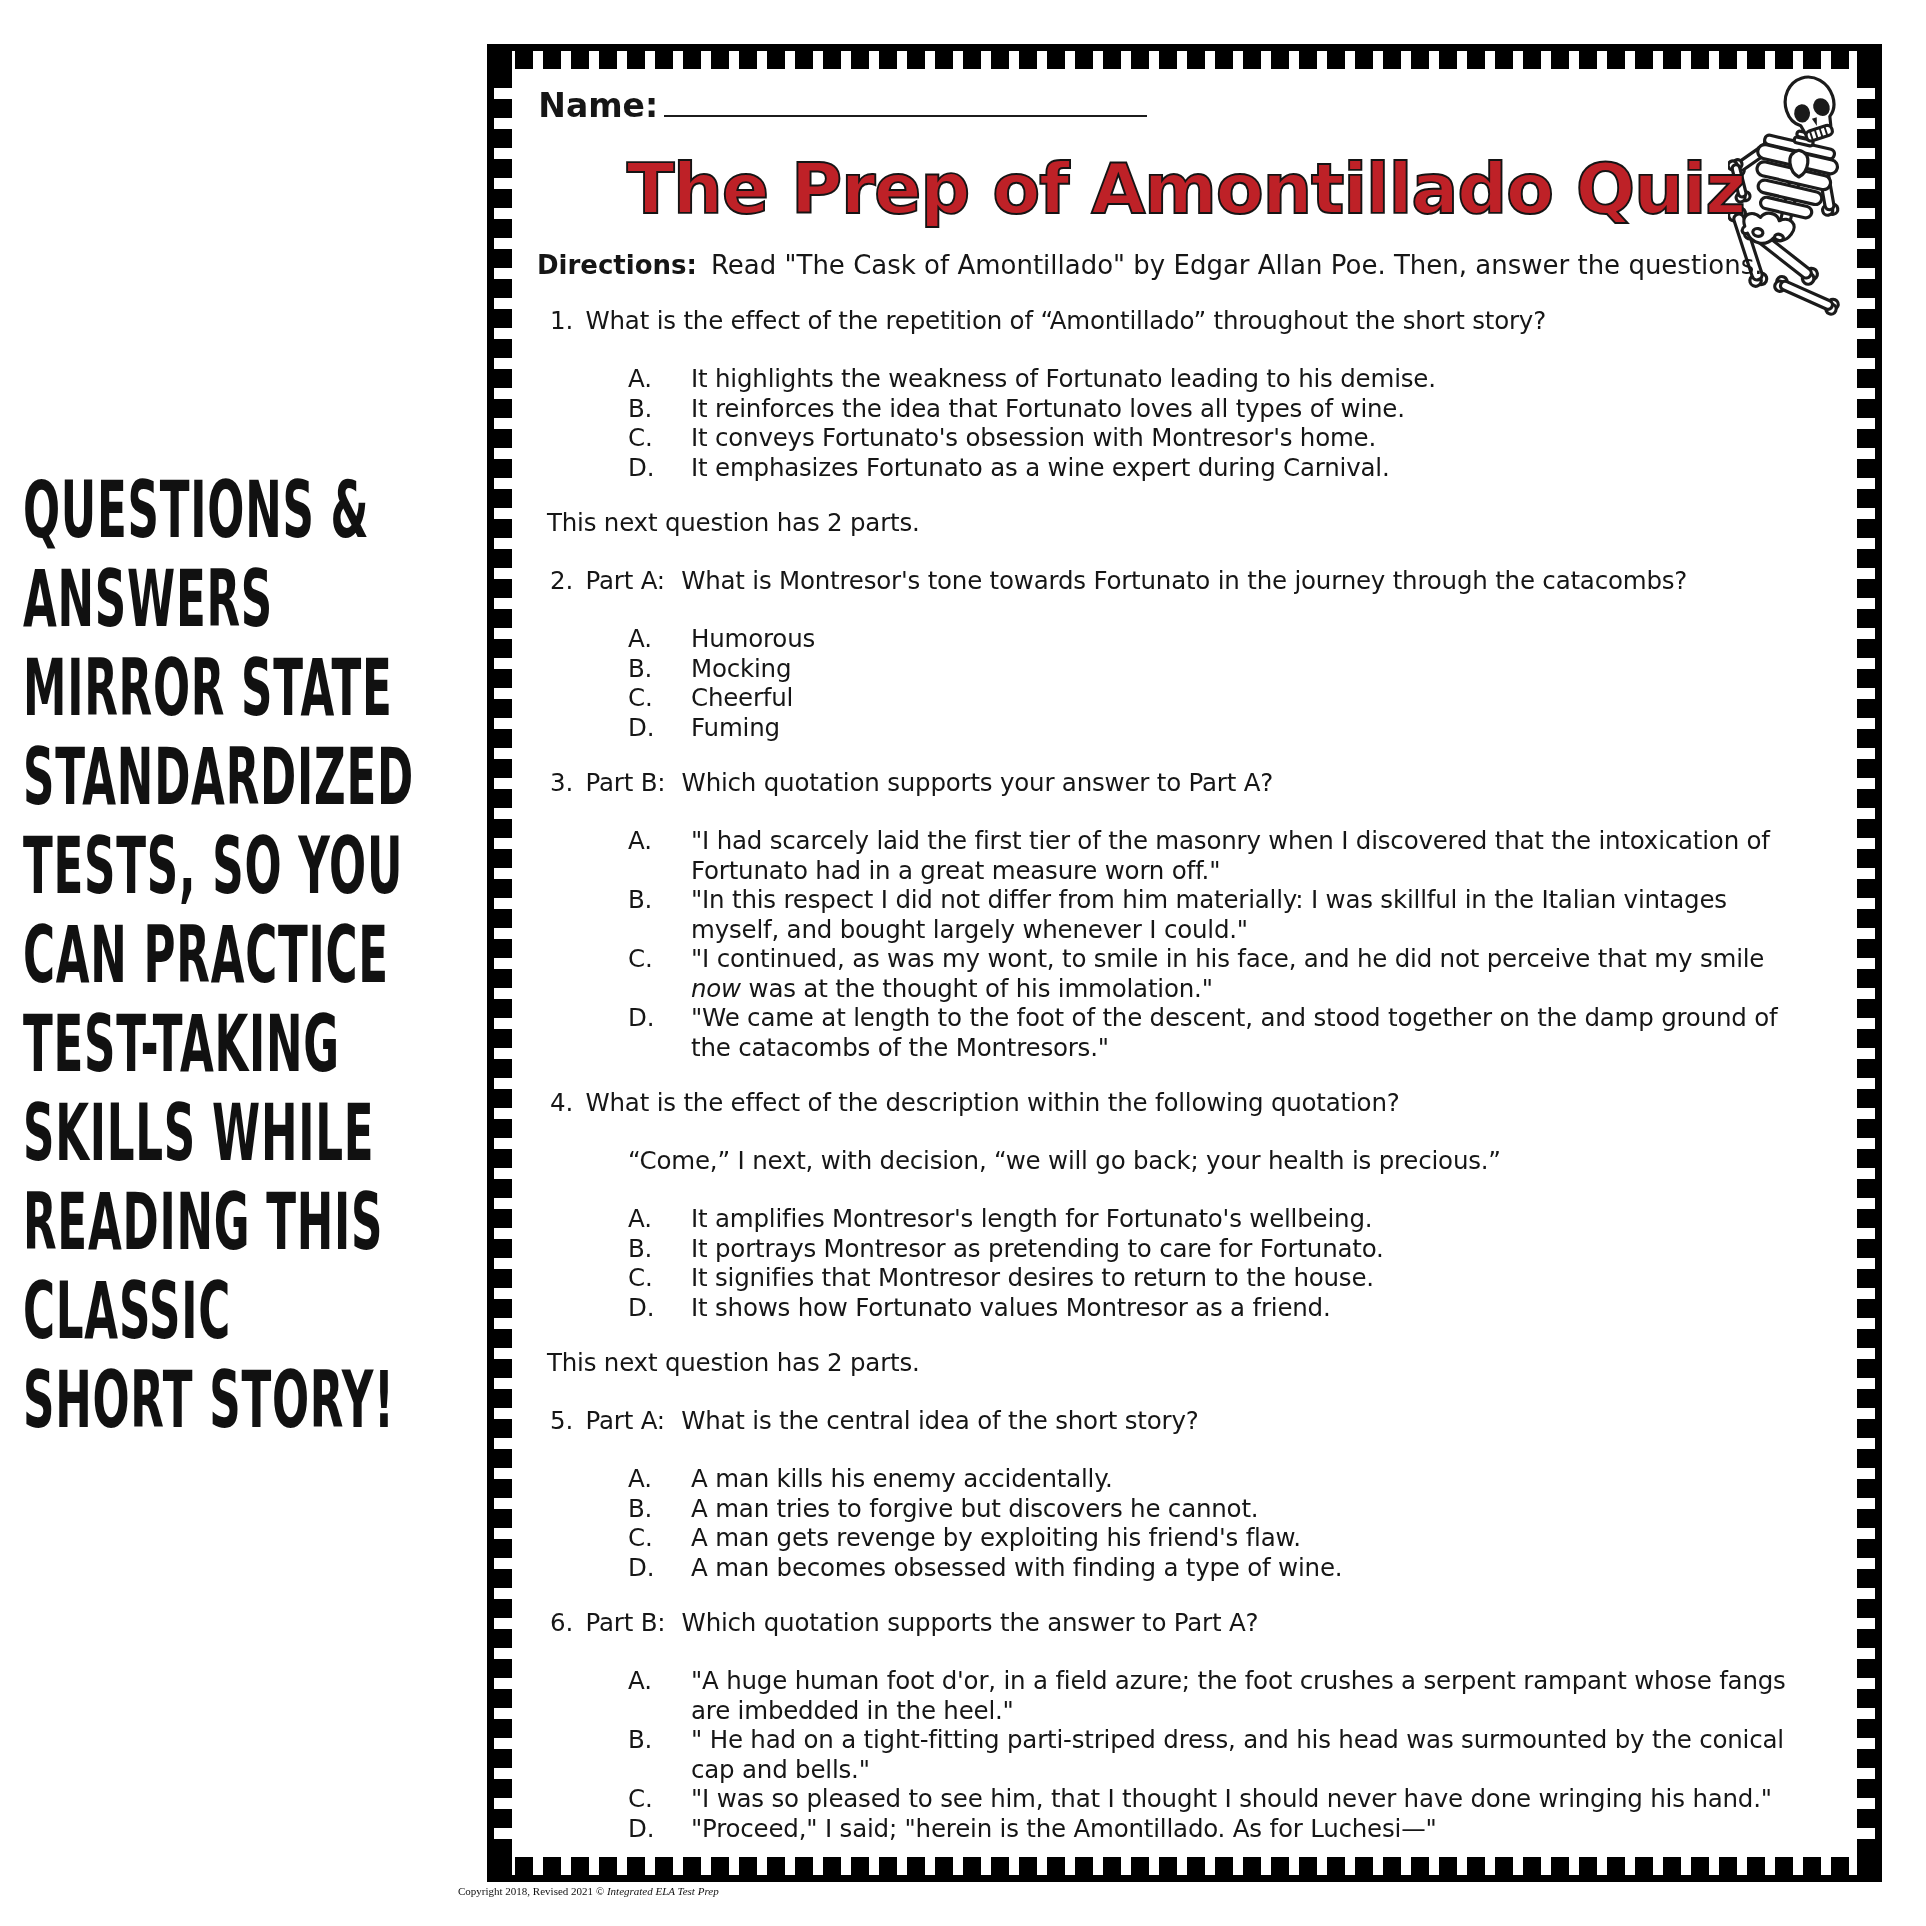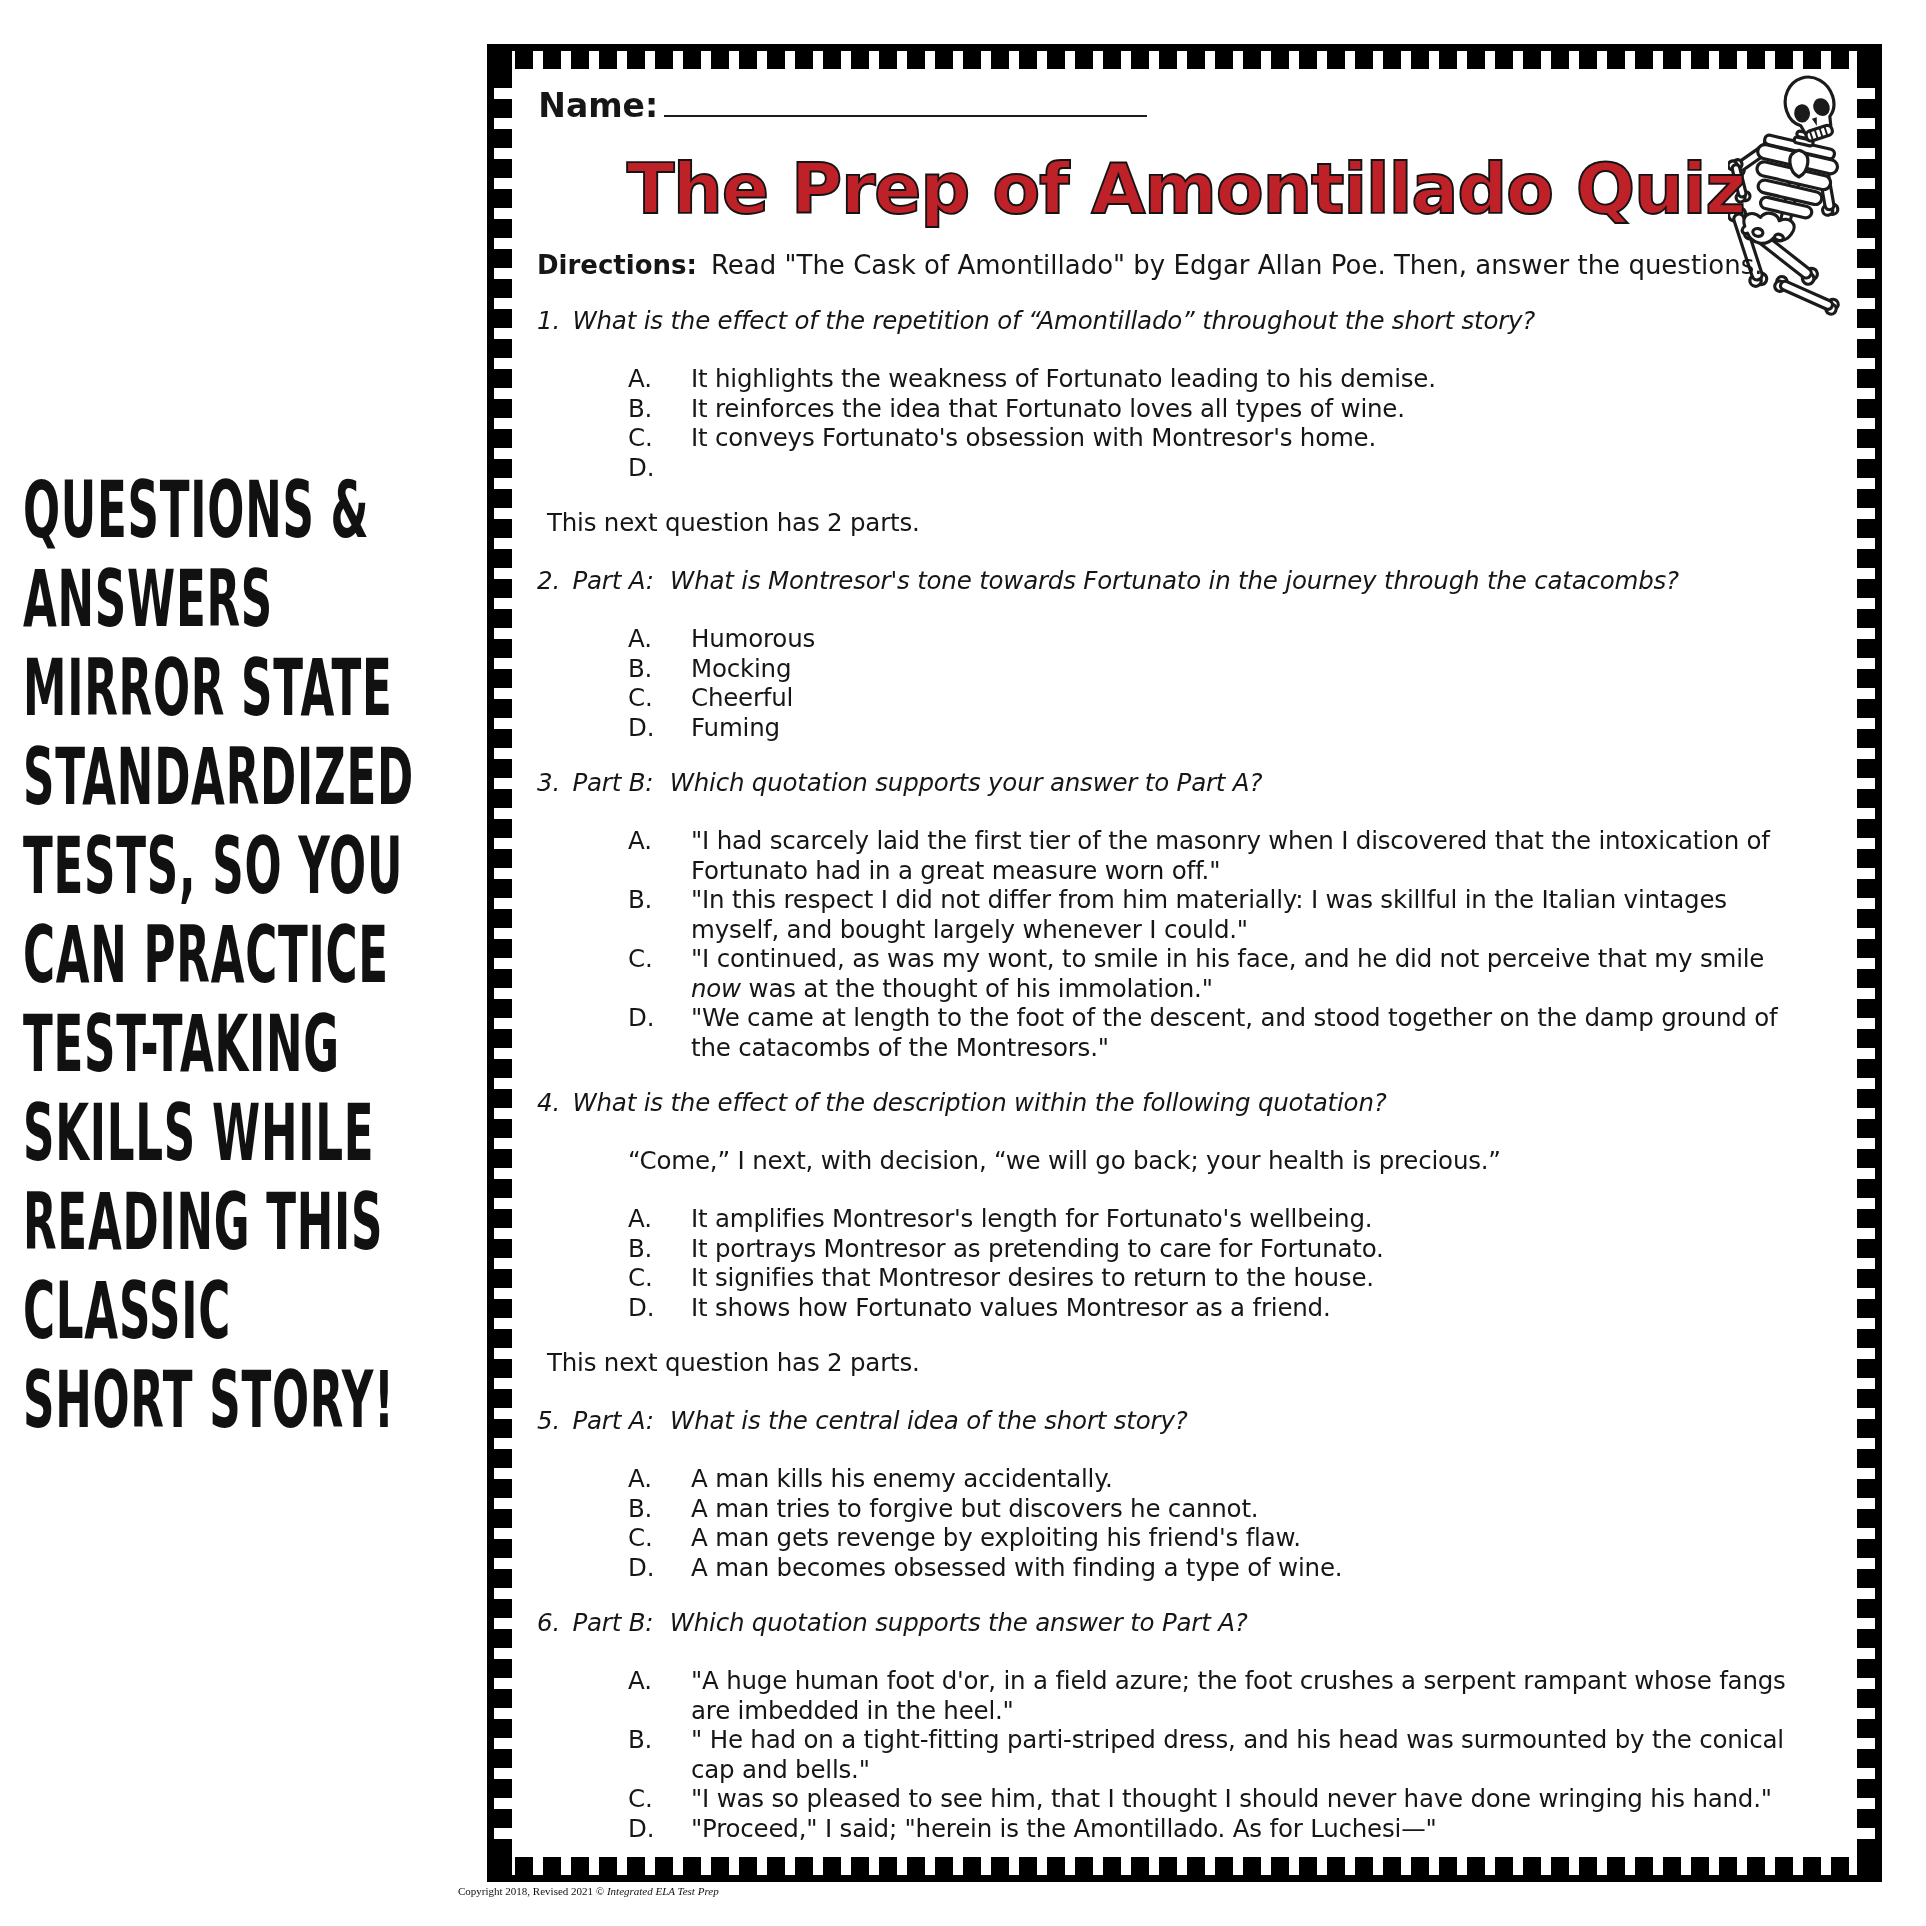--- a/index.html
+++ b/index.html
@@ -47,21 +47,21 @@
   .name-line{display:inline-block;width:483px;height:35px;border-bottom:2.5px solid #1c1c1c;margin-left:6.3px;vertical-align:baseline;}
   .title-row{text-align:center;margin-top:10px;}
   .title{
     font-size:70px;font-weight:700;letter-spacing:-1.3px;line-height:104px;
     color:var(--title-red);-webkit-text-stroke:1.9px #141414;white-space:nowrap;
   }
   .directions{margin-top:8.8px;font-size:26px;line-height:33px;margin-bottom:24px;}
   .dir-label{font-weight:700;margin-right:14px;}
 
   #questions{font-size:24.5px;line-height:29.5px;letter-spacing:-0.2px;}
-  .q-prompt{margin-left:0;margin-bottom:28px;line-height:30px;font-style:italic;}
+  .q-prompt{margin-left:13px;margin-bottom:28px;line-height:30px;}
   .q-num{margin-right:12.5px;}
   .q-part{margin-right:16.3px;}
   .q-quote{margin-left:91px;margin-bottom:28px;line-height:30px;}
   .q-options{margin-bottom:26px;}
   .opt-row{display:flex;margin-left:91px;}
   .opt-letter{flex:none;width:63px;}
   .opt-text{max-width:1129px;}
   .part-note{margin-left:10px;margin-bottom:28px;line-height:30px;}
 
   
@@ -218,20 +218,21 @@
               <div class="opt-row">
                 <span class="opt-letter">B.</span>
                 <span class="opt-text">It reinforces the idea that Fortunato loves all types of wine.</span>
               </div>
               <div class="opt-row">
                 <span class="opt-letter">C.</span>
                 <span class="opt-text">It conveys Fortunato's obsession with Montresor's home.</span>
               </div>
               <div class="opt-row">
                 <span class="opt-letter">D.</span>
+                <span class="opt-text">It emphasizes Fortunato as a wine expert during Carnival.</span>
               </div>
             </div>
           </div>
           <div class="part-note">This next question has 2 parts.</div>
           <div class="question">
             <div class="q-prompt"><span class="q-num">2.</span><span class="q-part">Part A:</span><span class="q-text">What is Montresor's tone towards Fortunato in the journey through the catacombs?</span></div>
             <div class="q-options">
               <div class="opt-row">
                 <span class="opt-letter">A.</span>
                 <span class="opt-text">Humorous</span>

